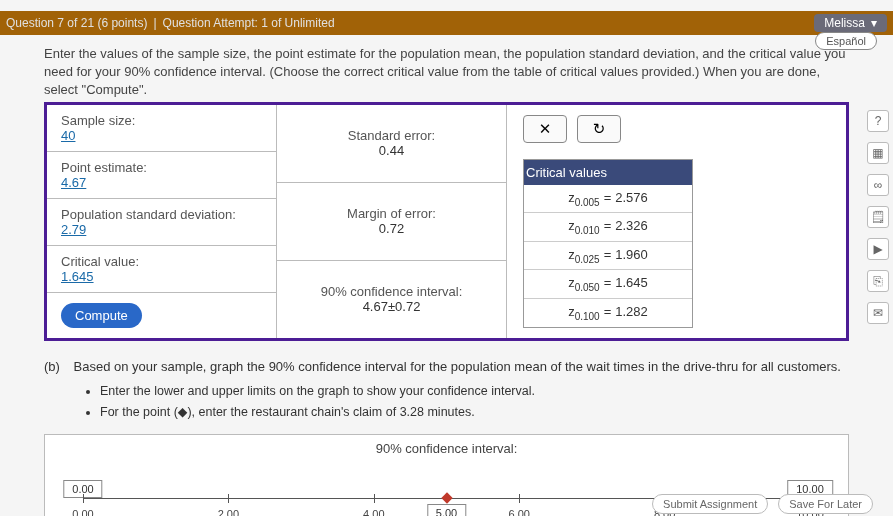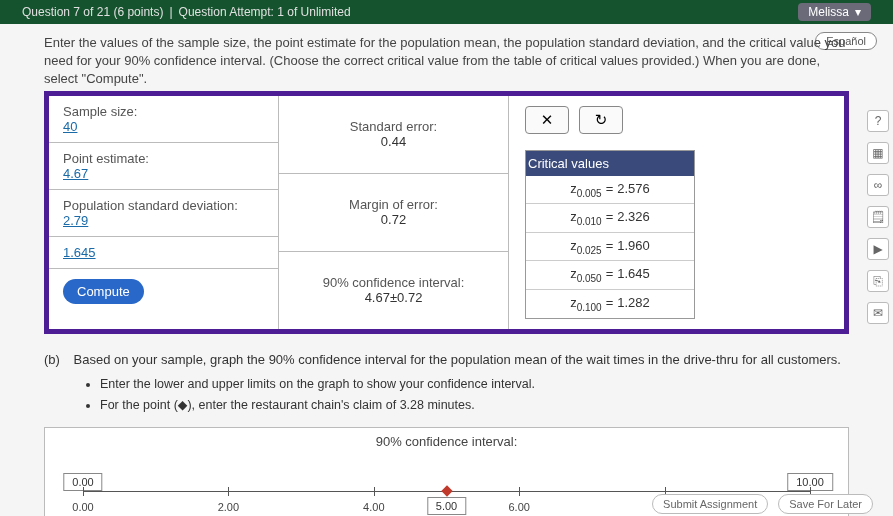--- a/index.html
+++ b/index.html
@@ -1,23 +1,23 @@
 <!DOCTYPE html>
 <html><head>
 <meta charset="utf-8">
 <style>
   * { box-sizing: border-box; margin: 0; padding: 0; font-family: Arial, sans-serif; }
   body { background: #f5f5f5; color: #333; font-size: 13px; width: 893px; height: 516px; overflow: hidden; position: relative; }
-  .topbar { background: #14532d; color: #e0e0e0; display: flex; justify-content: space-between; align-items: center; padding: 4px 22px; height: 24px; font-size: 12px; }
+  .topbar { background: #a16207; color: #e0e0e0; display: flex; justify-content: space-between; align-items: center; padding: 4px 6px; height: 24px; font-size: 12px; margin-top: 11px; }
   .topbar-left { display: flex; gap: 6px; align-items: center; }
   .user-pill { background: #6a6a78; padding: 2px 10px; border-radius: 4px; display: flex; gap: 6px; align-items: flex-end; color: #fff; font-size: 12px; }
   .lang-pill { border: 1px solid #888; border-radius: 12px; padding: 2px 10px; font-size: 11px; color: #555; position: absolute; top: 32px; right: 16px; background: #fff; }
   .main { padding: 10px 44px 10px 44px; position: relative; }
   .instr { font-size: 13px; color: #444; line-height: 1.4; margin-bottom: 2px; }
-  .workarea { display: flex; gap: 0; border: 5px solid #4c1d95; background: #fff; }
+  .workarea { display: flex; gap: 0; border: 3px solid #4c1d95; background: #fff; }
   .col { border-right: 1px solid #bbb; }
   .col:last-child { border-right: none; }
   .col1 { width: 230px; }
   .col2 { width: 230px; display: flex; flex-direction: column; }
   .col3 { flex: 1; padding: 10px 16px; }
   .cell { border-bottom: 1px solid #bbb; padding: 8px 14px; }
   .cell:last-child { border-bottom: none; }
   .lbl { color: #555; font-size: 13px; }
   .val-link { color: #1a6aa8; text-decoration: underline; font-size: 13px; }
   .center { text-align: center; display: flex; flex-direction: column; justify-content: center; align-items: center; }
@@ -77,20 +77,21 @@
       </div>
       <div class="cell">
         <div class="lbl">Point estimate:</div>
         <span class="val-link">4.67</span>
       </div>
       <div class="cell">
         <div class="lbl">Population standard deviation:</div>
         <span class="val-link">2.79</span>
       </div>
       <div class="cell">
+        <div class="lbl">Critical value:</div>
         <span class="val-link">1.645</span>
       </div>
       <div class="compute-row">
         <button class="compute-btn">Compute</button>
       </div>
     </div>
 
     <div class="col col2">
       <div class="cell center">
         <div class="lbl">Standard error:</div>

